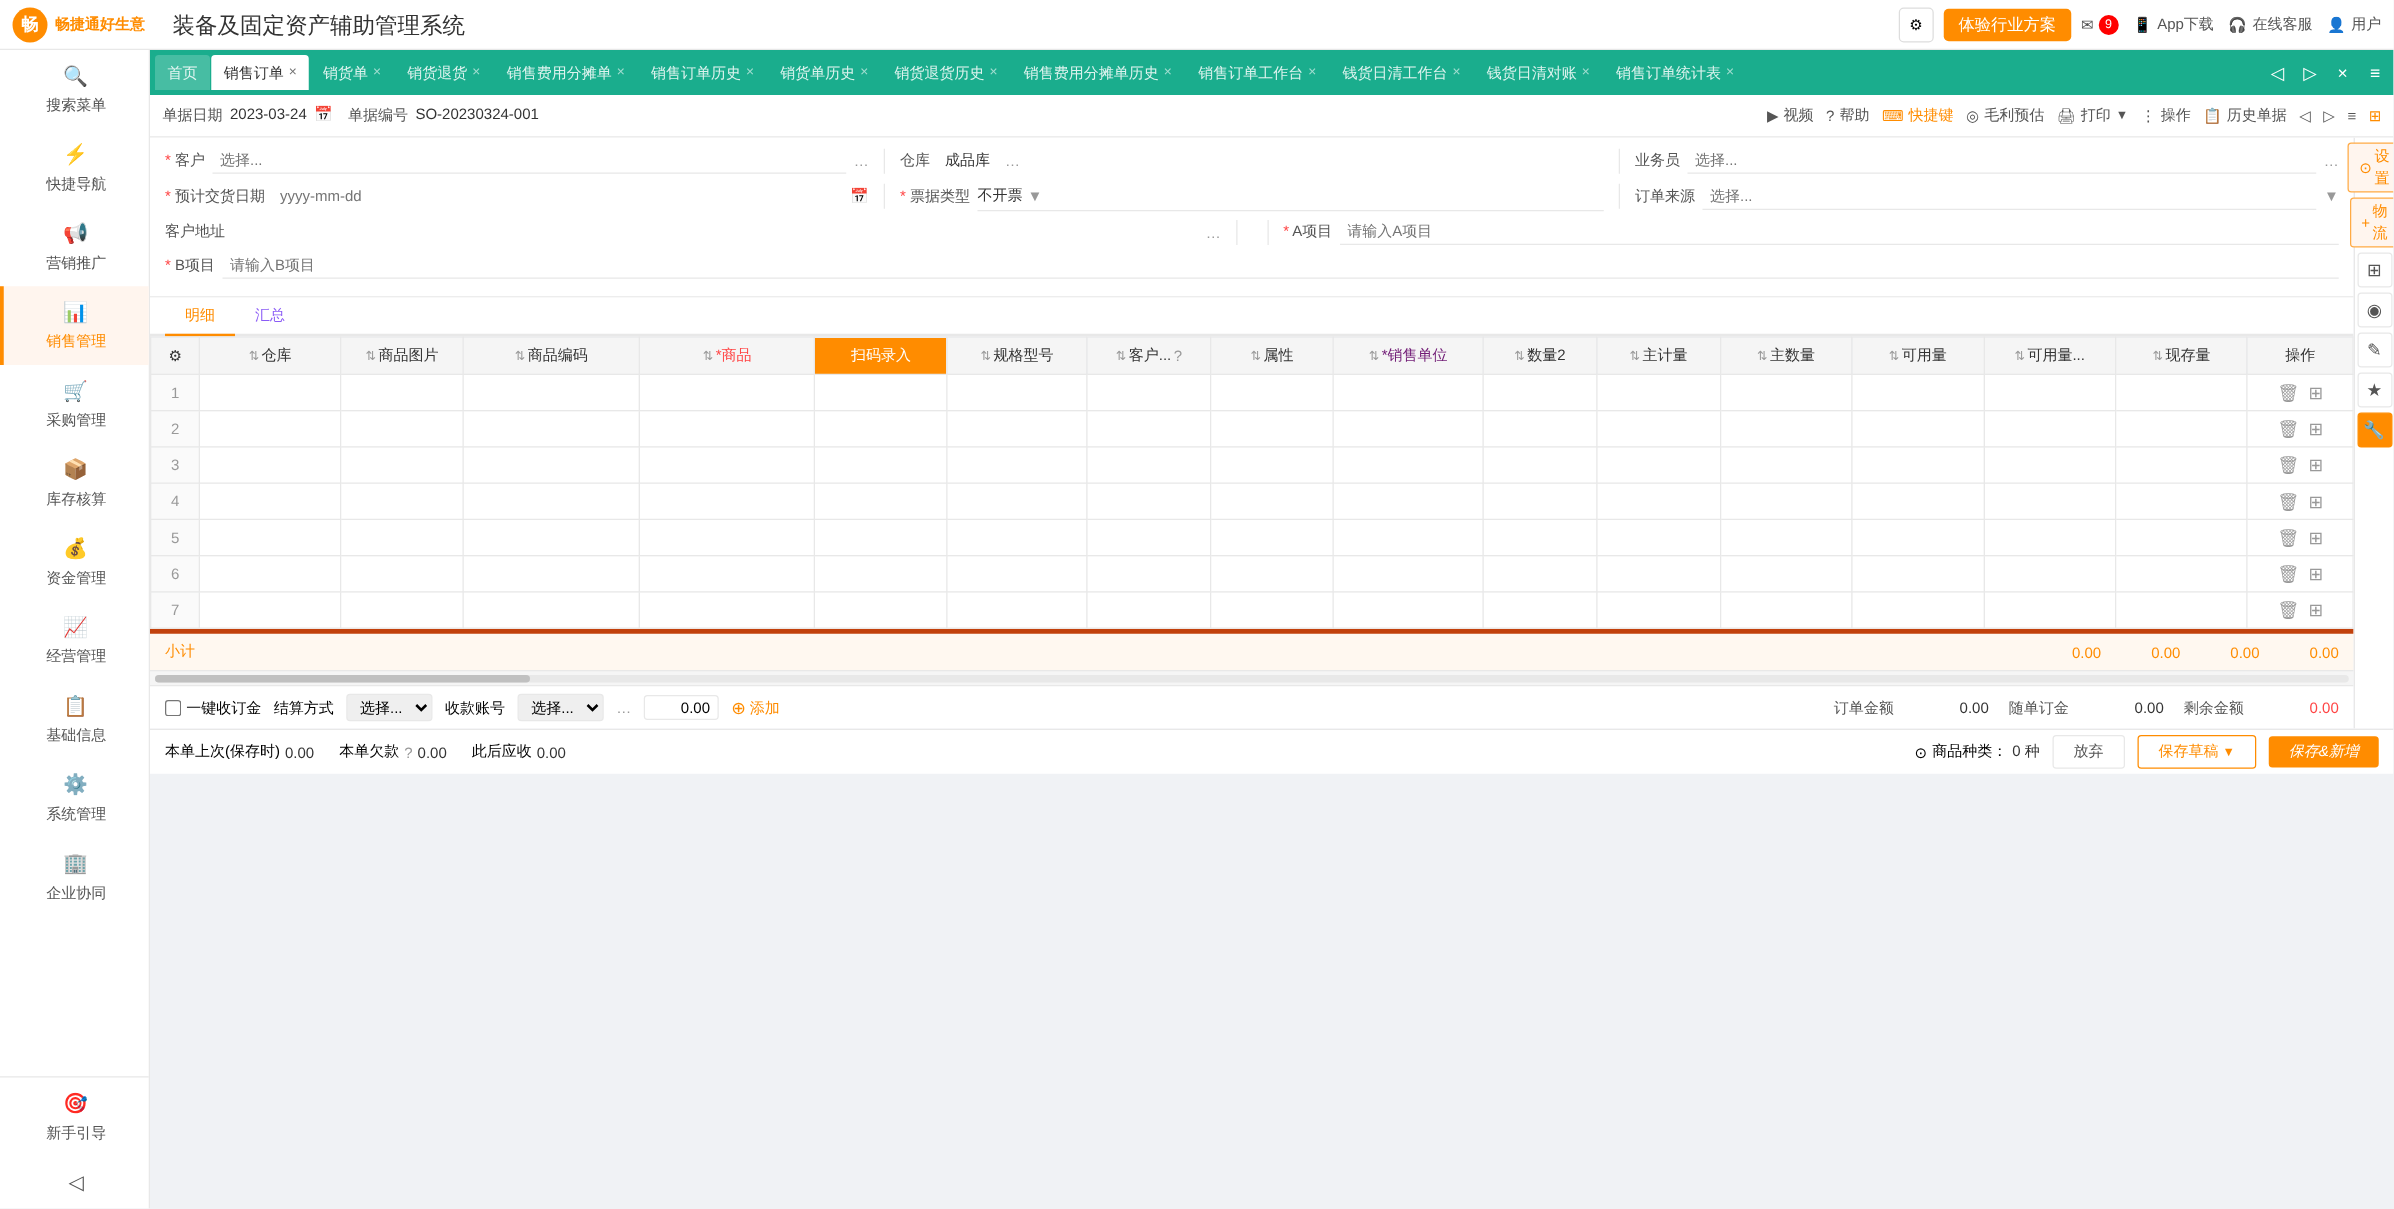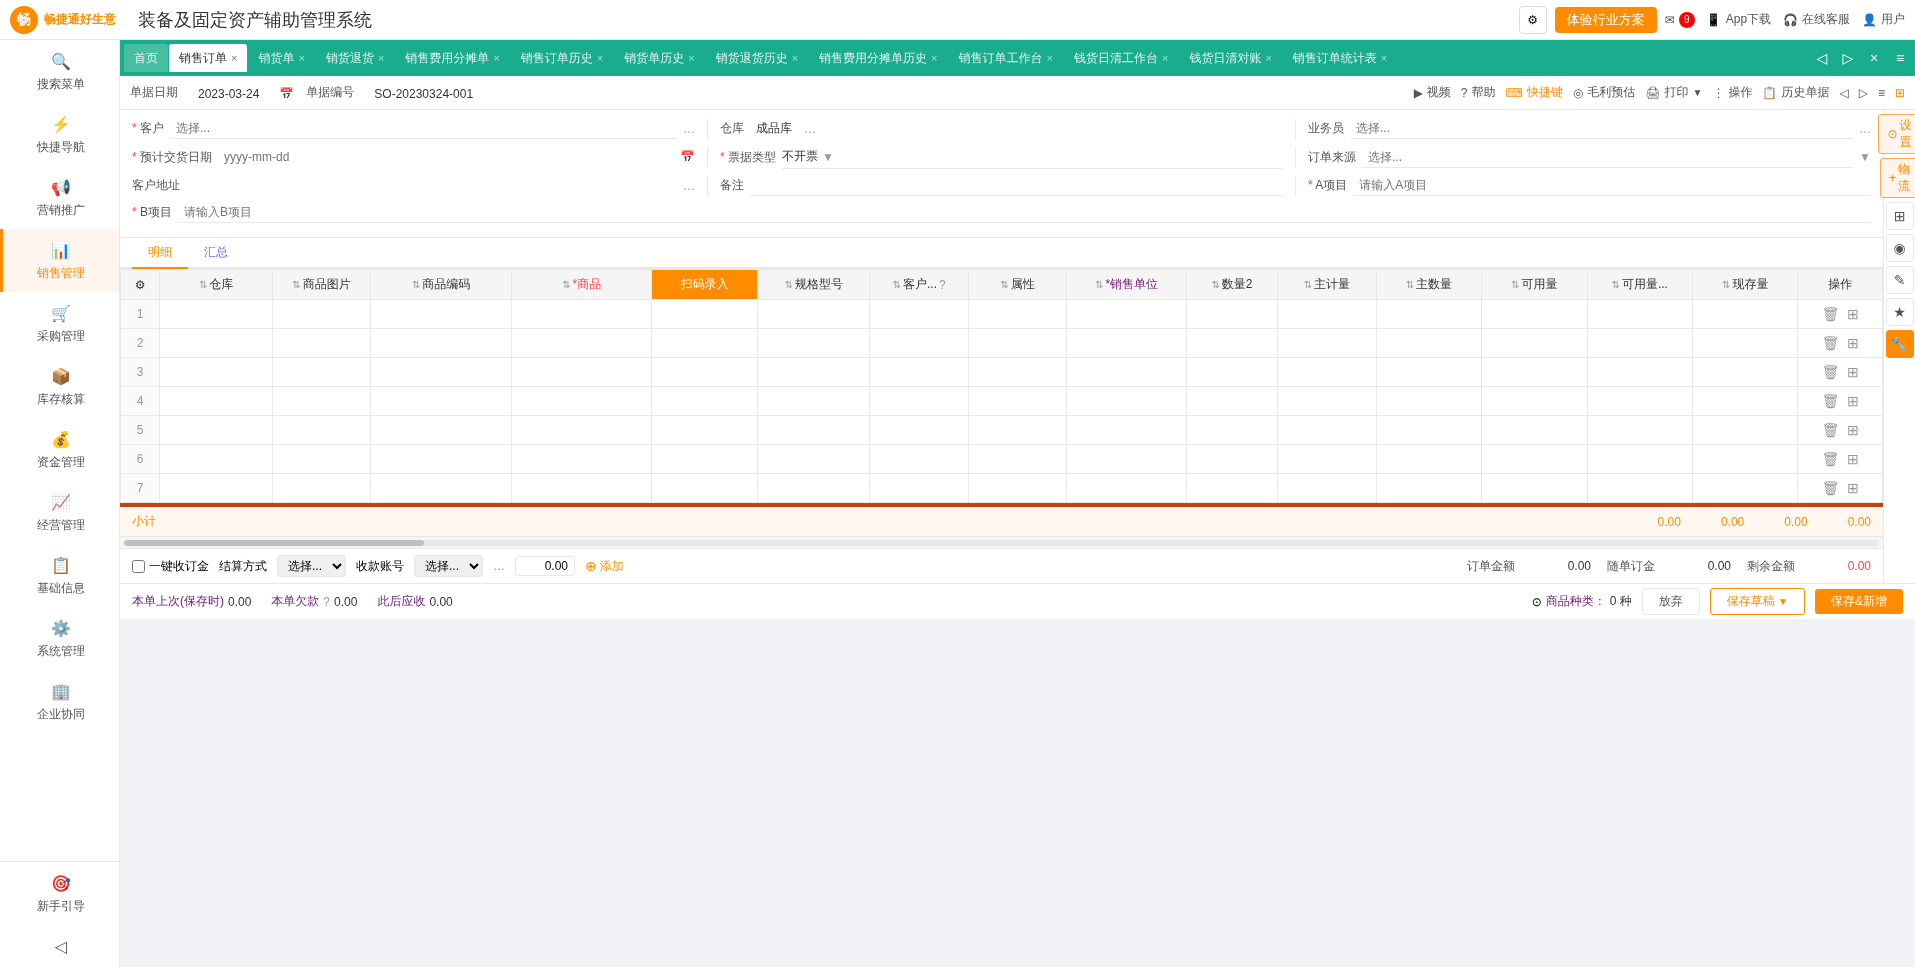--- a/index.html
+++ b/index.html
@@ -37,21 +37,21 @@
     .tabbar::-webkit-scrollbar { display: none; }
     .tab { display: flex; align-items: center; gap: 4px; padding: 0 10px; height: 28px; border-radius: 3px 3px 0 0; cursor: pointer; white-space: nowrap; color: rgba(255,255,255,0.85); font-size: 12px; }
     .tab.active { background: #fff; color: #333; }
     .tab .tab-close { color: inherit; opacity: 0.7; font-size: 11px; }
     .tab.home { background: rgba(255,255,255,0.2); }
     .tabbar-nav { display: flex; align-items: center; margin-left: auto; gap: 4px; }
     .tabbar-nav-btn { color: white; width: 22px; height: 22px; display: flex; align-items: center; justify-content: center; cursor: pointer; font-size: 14px; }
 
     
     .toolbar { height: 34px; background: #fff; border-bottom: 1px solid #e8e8e8; display: flex; align-items: center; padding: 0 10px; gap: 12px; flex-shrink: 0; }
-    .toolbar-field { display: flex; align-items: flex-end; gap: 20px; }
+    .toolbar-field { display: flex; align-items: flex-start; gap: 6px; }
     .toolbar-label { color: #555; }
     .toolbar-value { color: #333; font-weight: 500; }
     .toolbar-right { margin-left: auto; display: flex; align-items: center; gap: 10px; }
     .toolbar-action { display: flex; align-items: center; gap: 4px; cursor: pointer; color: #555; }
     .toolbar-action.orange { color: #ff8c00; }
     .btn-set { background: #fff5ee; border: 1px solid #ffaa44; color: #ff8c00; padding: 2px 8px; border-radius: 3px; cursor: pointer; }
     .btn-add { background: #fff5ee; border: 1px solid #ffaa44; color: #ff8c00; padding: 2px 8px; border-radius: 3px; cursor: pointer; }
 
     
     .form-area { background: #fff; padding: 8px 12px; border-bottom: 1px solid #e8e8e8; flex-shrink: 0; }
@@ -105,26 +105,26 @@
     .add-btn { color: #ff8c00; cursor: pointer; display: flex; align-items: center; gap: 3px; }
     .payment-right { margin-left: auto; display: flex; flex-direction: column; gap: 3px; align-items: flex-end; }
     .payment-total-row { display: flex; gap: 16px; align-items: center; }
     .payment-total-label { color: #555; }
     .payment-total-value { color: #333; font-weight: 500; min-width: 60px; text-align: right; }
     .payment-total-value.red { color: #ff4444; }
 
     
     .bottom-bar { height: 36px; background: #fff; border-top: 1px solid #e8e8e8; display: flex; align-items: center; padding: 0 12px; gap: 20px; flex-shrink: 0; }
     .bottom-field { display: flex; align-items: center; gap: 4px; }
-    .bottom-label { color: #701a75; }
+    .bottom-label { color: #000000; }
     .bottom-value { color: #333; font-weight: 500; }
     .bottom-right { margin-left: auto; display: flex; align-items: center; gap: 10px; }
     .btn-discard { border: 1px solid #e8e8e8; padding: 4px 16px; border-radius: 3px; cursor: pointer; color: #555; background: #fff; }
     .btn-save-draft { border: 1px solid #ff8c00; padding: 4px 16px; border-radius: 3px; cursor: pointer; color: #ff8c00; background: #fff; }
-    .btn-save-new { background: #ff8c00; color: white; padding: 4px 16px; border-radius: 3px; cursor: pointer; border: none; }
+    .btn-save-new { background: #ff8c00; color: white; padding: 4px 16px; border-radius: 3px; cursor: pointer; border: none; font-style: italic; }
     .goods-count { display: flex; align-items: center; gap: 4px; }
 
     
     .inner-content { flex: 1; display: flex; flex-direction: column; overflow: hidden; }
 
     
     .header-body { display: flex; overflow: hidden; flex-shrink: 0; }
     .form-column { flex: 1; overflow: hidden; }
 
     .th-with-icon { display: flex; align-items: center; justify-content: center; gap: 2px; }
@@ -378,24 +378,20 @@
               </div>
             </div>
 
             <div class="form-row">
               <div class="form-field">
                 <span class="form-field-label">客户地址</span>
                 <span style="flex:1;"></span>
                 <span class="form-dots">…</span>
               </div>
               <div class="form-separator"></div>
-              <div class="form-field">
-                <span class="form-field-label">备注</span>
-                <input class="form-input" style="flex: 1 1 0%;">
-              </div>
               <div class="form-separator"></div>
               <div class="form-field">
                 <span class="form-field-label required">A项目</span>
                 <input class="form-input" placeholder="请输入A项目" style="flex: 1 1 0%;">
               </div>
             </div>
 
             <div class="form-row">
               <div class="form-field">
                 <span class="form-field-label required">B项目</span>

